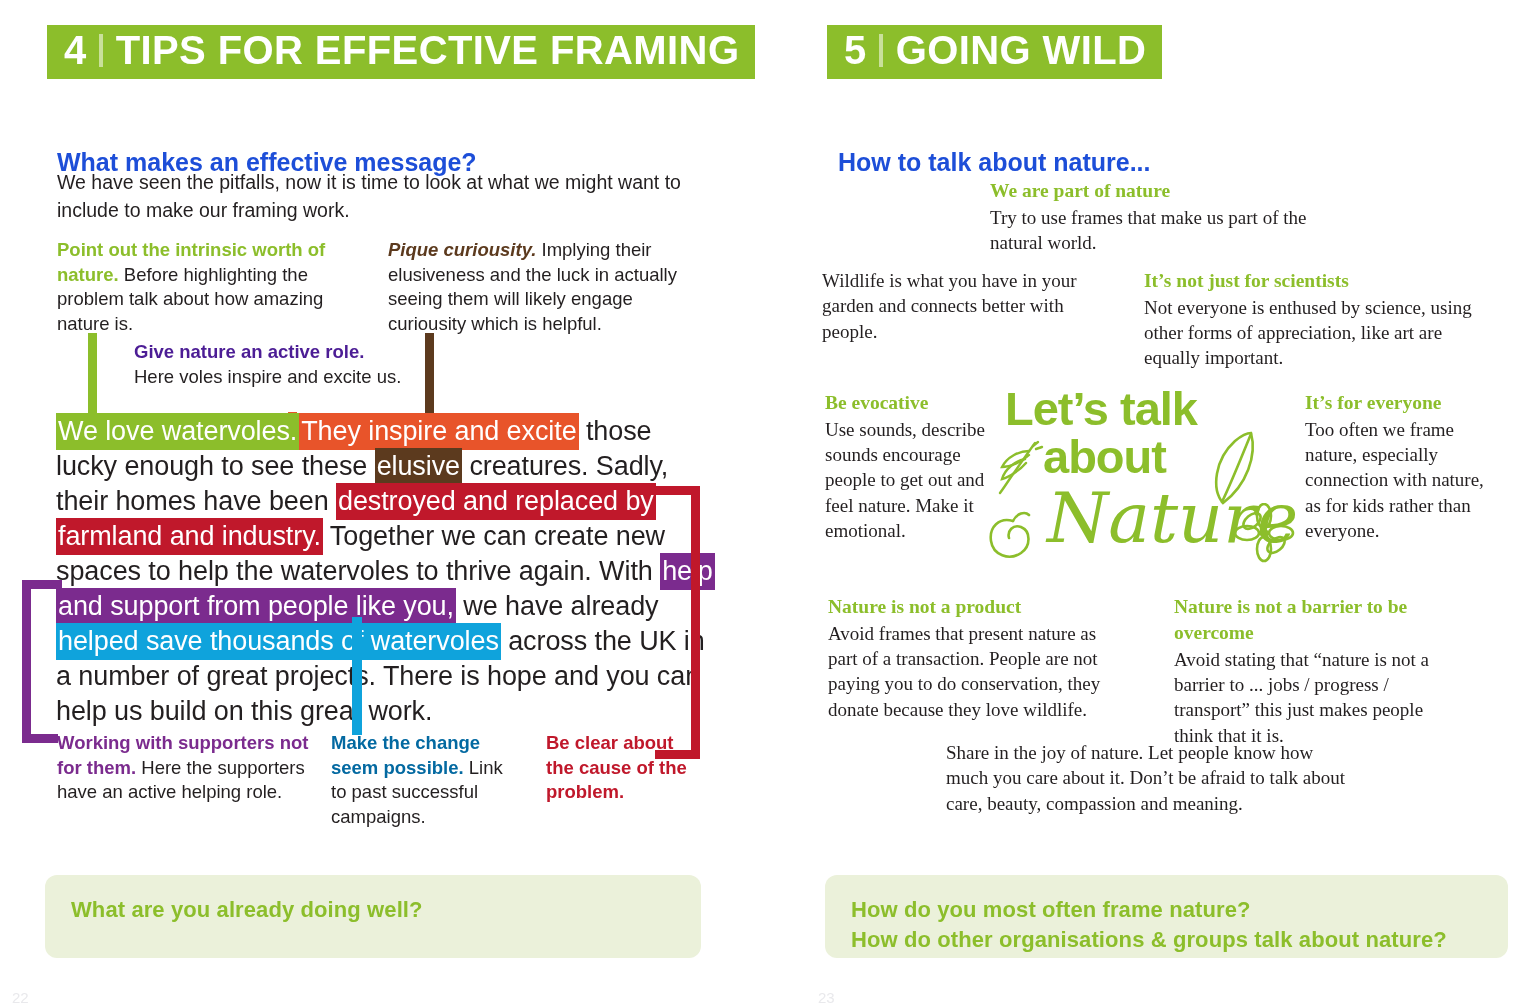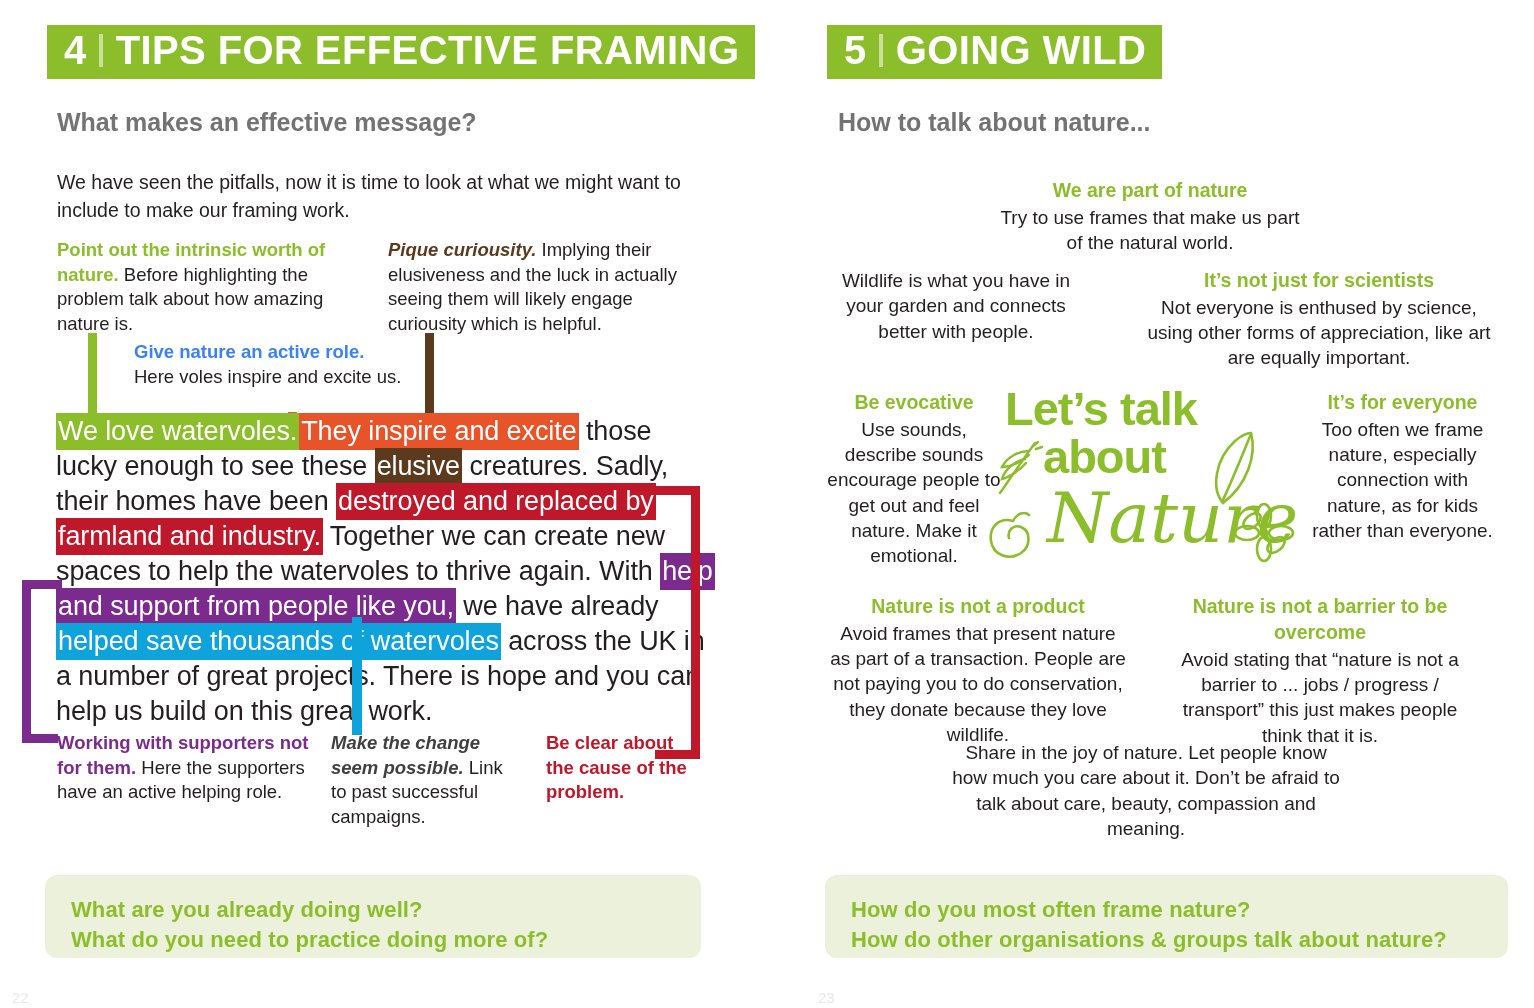--- a/index.html
+++ b/index.html
@@ -40,42 +40,43 @@
     background:#c9e09a;
     margin:0 13px 0 12px;
   }
   .banner .btitle { font-size:40px; font-weight:bold; }
 
   
   .subhead {
     position:absolute;
     font-size:25px;
     font-weight:bold;
-    color:#737373;
+    color:#1d4ed8;
+    margin-top:40px;
   }
   .intro {
     position:absolute;
     font-size:19.5px;
     line-height:1.45;
     color:#231f20;
   }
 
   
   .note {
     position:absolute;
     font-size:18.5px;
     line-height:1.33;
     color:#231f20;
   }
   .note b { font-weight:bold; }
   .c-green  { color:#8CBE2B; }
   .c-brown  { color:#5C3A1E;font-style:italic; }
-  .c-orange { color:#3b82f6; }
+  .c-orange { color:#4c1d95; }
   .c-purple { color:#7B2B8E; }
-  .c-blue   { color:#404040;font-style:italic; }
+  .c-blue   { color:#0369a1; }
   .c-red    { color:#C0182B; }
 
   
   .story {
     position:absolute;
     left:56px; top:414px;
     width:660px;
     font-size:27px;
     line-height:35px;
     color:#231f20;
@@ -115,24 +116,24 @@
     font-size:22px;
     line-height:1.38;
     font-weight:bold;
     color:#8CBE2B;
     letter-spacing:0.1px;
   }
 
   
   .tip {
     position:absolute;
-    text-align:center;
     font-size:19px;
     line-height:1.33;
     color:#231f20;
+    font-family:Liberation Serif, serif;
   }
   .tip .tip-title {
     display:block;
     font-weight:bold;
     color:#8CBE2B;
     font-size:19.5px;
     margin-bottom:1px;
   }
   .tip .tip-body { display:block; }
 
@@ -217,21 +218,20 @@
     <div class="note" style="left:331px; top:731px; width:190px;">
       <b class="c-blue">Make the change seem possible.</b><span> Link to past successful campaigns.</span>
     </div>
 
     <div class="note" style="left:546px; top:731px; width:150px;">
       <b class="c-red">Be clear about the cause of the problem.</b><span></span>
     </div>
 
     <div class="promptbox" style="left:45px; top:875px; width:656px; height:83px;">
       <p>What are you already doing well?</p>
-      <p>What do you need to practice doing more of?</p>
     </div>
 
     <div class="pagenum" style="left:12px;">22</div>
   </div>
 
   <div class="col col-right">
 
     <div class="banner" style="left:27px; top:25px;">
       <span class="bnum">5</span>
       <span class="bsep"></span>

